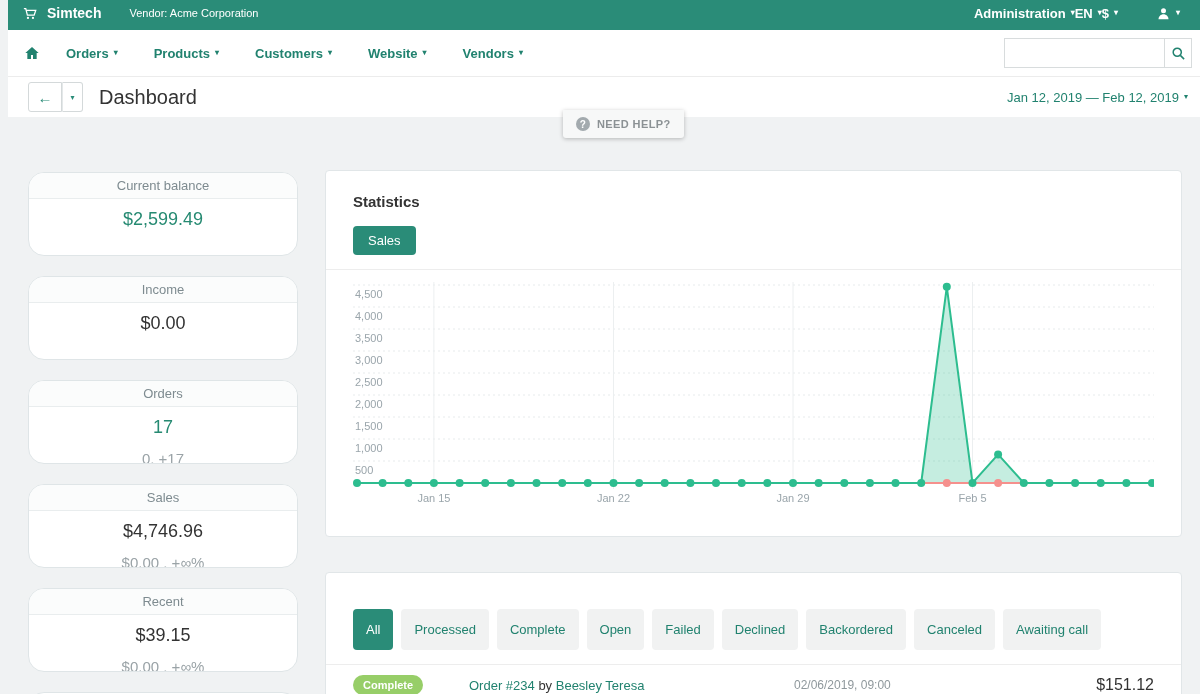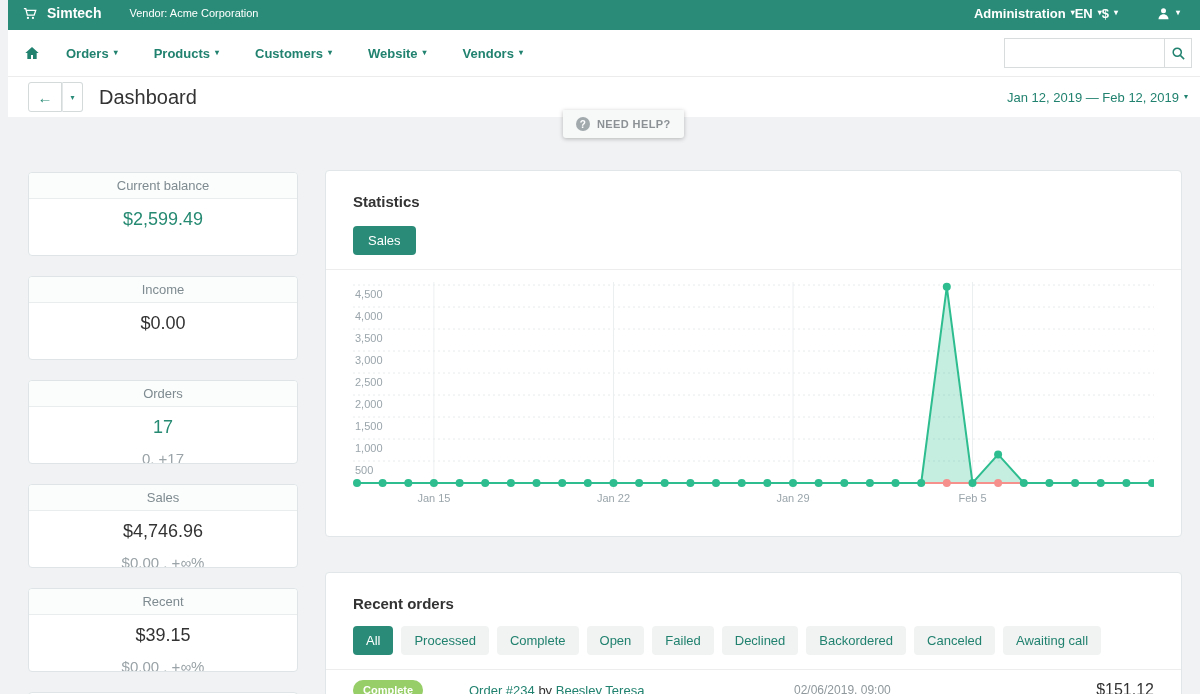--- a/index.html
+++ b/index.html
@@ -28,37 +28,37 @@
   .btn-back{width:34px;border:1px solid #d4d9da;background:#fff;color:#2a8c78;font-size:15px;font-weight:700;border-radius:3px 0 0 3px;cursor:pointer}
   .btn-back-caret{width:21px;border:1px solid #d4d9da;border-left:1px solid #e4e8e9;background:#fff;color:#2a8c78;font-size:8px;border-radius:0 3px 3px 0;cursor:pointer}
   .page-title{font-size:20px;font-weight:500;color:#333;margin-left:16px}
   .date-range{margin-left:auto;color:#21826f;font-size:13px;font-weight:500;display:flex;align-items:center;cursor:pointer}
   
   .needhelp{position:absolute;left:563px;top:110px;background:#f7f8f8;box-shadow:0 1px 4px rgba(0,0,0,.25);border-radius:0 0 3px 3px;padding:7px 13px;font-size:11px;font-weight:700;color:#8b9194;letter-spacing:.4px;display:flex;align-items:center;gap:7px;cursor:pointer;z-index:5}
   .help-icon{width:14px;height:14px;border-radius:50%;background:#a3aaae;color:#fff;font-size:10px;font-weight:700;display:flex;align-items:center;justify-content:center}
   
   .main{display:flex;padding:0 20px}
   .col-left{width:270px;margin-top:55px;display:flex;flex-direction:column;gap:20px;flex:none}
-  .card{background:#fff;border:1px solid #dfe5e7;border-radius:4px;overflow:hidden}
+  .card{background:#fff;border:1px solid #dfe5e7;border-radius:16px;overflow:hidden}
   .card-head{height:26px;line-height:25px;text-align:center;background:#fbfcfc;border-bottom:1px solid #e9edee;color:#7e8b90;font-size:13px}
   .card-body{height:56px;padding-top:9px;text-align:center}
   .card-value{font-size:18px;color:#333;font-weight:500;line-height:22px}
   .card-value.accent{color:#268a72}
   .card-sub{font-size:15px;color:#9aa3a7;margin-top:12px}
   .card.ghost{height:83px;flex:none}
   .col-right{flex:1;margin-left:27px;margin-top:53px}
   .panel{background:#fff;border:1px solid #e1e6e8;border-radius:4px;padding:22px 27px}
   .panel h2{font-size:15px;font-weight:700;color:#333}
   .tab-sales{margin-top:16px;background:#2a8c78;color:#fff;border:none;border-radius:4px;padding:7px 15px;font-size:13px;font-family:"Liberation Sans",sans-serif;cursor:pointer;display:inline-block}
   .divider{border-top:1px solid #ededed;margin:14px -27px 0}
   .chart-wrap{margin-top:12px}
   .ytick,.xtick{fill:#9aa5ab;font-size:11px;font-family:"Liberation Sans",sans-serif}
   .panel-orders{margin-top:35px;min-height:230px;padding-bottom:4px}
   .pills{display:flex;gap:8px;margin-top:14px}
-  .pill{background:#f1f2f2;border:none;border-radius:4px;padding:7px 13px;font-size:13px;font-family:"Liberation Sans",sans-serif;color:#21826f;cursor:pointer}
+  .pill{background:#f1f2f2;border:none;border-radius:4px;padding:13px 13px;font-size:13px;font-family:"Liberation Sans",sans-serif;color:#21826f;cursor:pointer}
   .pill.active{background:#2a8c78;color:#fff}
   .order-row{display:flex;align-items:center;padding:10px 0}
   .o-badge-col{width:116px}
   .status-badge{background:#97ce68;color:#fff;font-size:11px;font-weight:700;padding:4px 10px;border-radius:10px;display:inline-block}
   .o-name-col{flex:1;font-size:13px;color:#333}
   .o-link{color:#21826f;text-decoration:none;font-weight:500;cursor:pointer}
   .o-date-col{width:250px;font-size:12px;color:#8f989c}
   .o-total-col{width:110px;text-align:right;font-size:16px;color:#333;font-weight:500}
 </style>
 </head>
@@ -267,21 +267,20 @@
               <circle cx="696.4" cy="201.0" r="4" fill="#2dbd8f"></circle>
               <circle cx="722.1" cy="201.0" r="4" fill="#2dbd8f"></circle>
               <circle cx="747.7" cy="201.0" r="4" fill="#2dbd8f"></circle>
               <circle cx="773.4" cy="201.0" r="4" fill="#2dbd8f"></circle>
               <circle cx="799.0" cy="201.0" r="4" fill="#2dbd8f"></circle>
             </svg>
         </div>
       </section>
 
       <section class="panel panel-orders">
-        <h2>Recent orders</h2>
         <div class="pills" id="pills">
             <button class="pill active">All</button>
             <button class="pill">Processed</button>
             <button class="pill">Complete</button>
             <button class="pill">Open</button>
             <button class="pill">Failed</button>
             <button class="pill">Declined</button>
             <button class="pill">Backordered</button>
             <button class="pill">Canceled</button>
             <button class="pill">Awaiting call</button>

